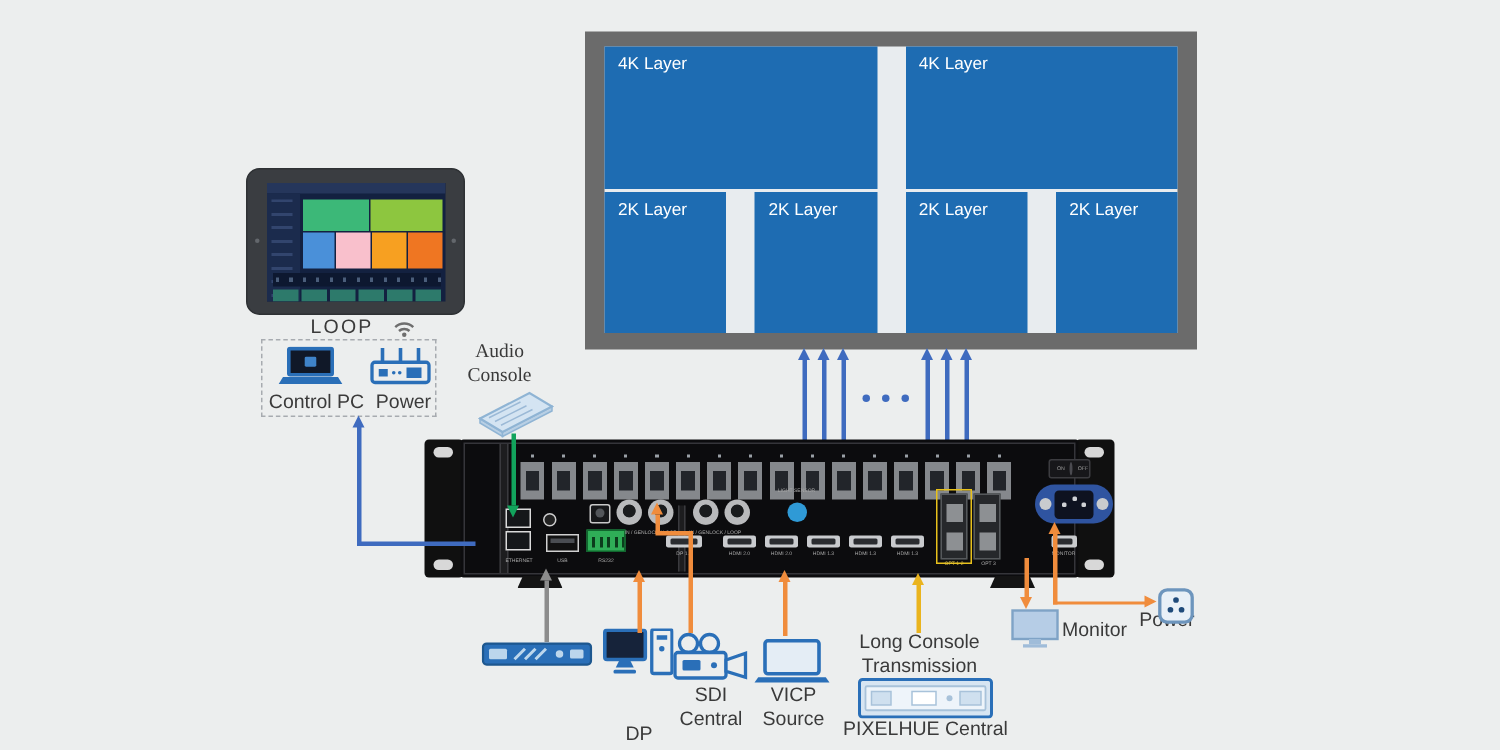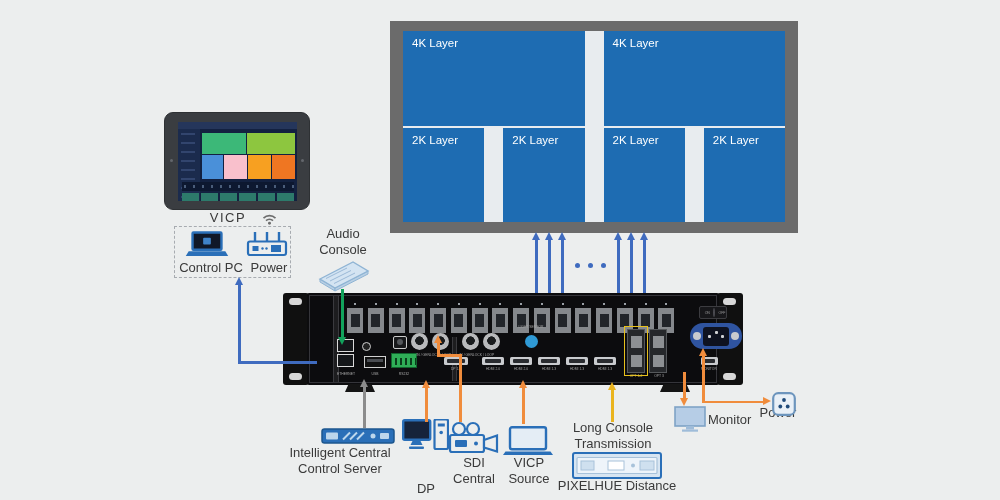--- a/index.html
+++ b/index.html
@@ -139,21 +139,21 @@
       <div class="abs" id="tab-thumbs">
         <div></div>
           <div></div>
           <div></div>
           <div></div>
           <div></div>
           <div></div>
       </div>
     </div>
   </div>
-  <div class="label" style="left:199px;top:210px;width:58px;letter-spacing:1.5px;">VICP</div>
+  <div class="label" style="left:199px;top:210px;width:58px;letter-spacing:1.5px;">LOOP</div>
   <span class="abs" style="left:262px;top:213px;">
     <svg viewBox="0 0 16 13" width="15" height="12">
       <path d="M1.5 5.5 A9.5 9.5 0 0 1 14.5 5.5" fill="none" stroke="#6e6e6e" stroke-width="1.8"></path>
       <path d="M4.2 8.3 A5.6 5.6 0 0 1 11.8 8.3" fill="none" stroke="#6e6e6e" stroke-width="1.8"></path>
       <circle cx="8" cy="11" r="1.6" fill="#6e6e6e"></circle>
     </svg>
   </span>
 
   <div class="abs" id="ctl-box"></div>
   <span class="abs" style="left:184px;top:231px;">
@@ -169,21 +169,21 @@
       <rect x="2" y="11.5" width="38" height="13.5" rx="2" fill="#eceeee" stroke="#2a6fb8" stroke-width="2.2"></rect>
       <rect x="6.5" y="16" width="6" height="5" fill="#2a6fb8"></rect>
       <rect x="25" y="15" width="10" height="7" fill="#2a6fb8"></rect>
       <circle cx="16.5" cy="18.5" r="1.2" fill="#2a6fb8"></circle>
         <circle cx="20.5" cy="18.5" r="1.2" fill="#2a6fb8"></circle>
     </svg>
   </span>
   <div class="label" style="left:172px;top:260px;width:78px;">Control PC</div>
   <div class="label" style="left:245px;top:260px;width:48px;">Power</div>
 
-  <div class="label" style="left:310px;top:226px;width:66px;">Audio Console</div>
+  <div class="label" style="left:300px;top:226px;width:66px;font-family:Liberation Serif, serif;">Audio Console</div>
   <span class="abs" style="left:317px;top:258px;">
     <svg viewBox="0 0 54 34" width="54" height="34">
       <path d="M3 24 L3 21 L18 30 L18 33 Z" fill="#b8cfe4" stroke="#8fb4d4" stroke-width="1"></path>
       <path d="M18 33 L18 30 L51 13 L51 16 Z" fill="#b8cfe4" stroke="#8fb4d4" stroke-width="1"></path>
       <path d="M3 21 L36 4 L51 13 L18 30 Z" fill="#d4e4f2" stroke="#8fb4d4" stroke-width="1.4"></path>
       <path d="M9 20.5 L30 10 M13 23 L34 12.5 M17 25.5 L38 15" stroke="#9bb9d6" stroke-width="1"></path>
     </svg>
   </span>
 
   <div class="stem green-s" style="left:341px;top:289px;width:2.5px;height:48px;z-index:6;"></div>
@@ -302,21 +302,20 @@
 
   <span class="abs" style="left:321px;top:426px;">
     <svg viewBox="0 0 74 20" width="74" height="20">
       <rect x="1" y="3" width="72" height="14" rx="2.5" fill="#2a6fb8" stroke="#1d578f" stroke-width="1.5"></rect>
       <rect x="5" y="6.5" width="12" height="7" rx="1" fill="#bcd6ec"></rect>
       <path d="M22 13.5 L29 6.5 M29 13.5 L36 6.5 M36 13.5 L43 6.5" stroke="#bcd6ec" stroke-width="2" fill="none"></path>
       <circle cx="52" cy="10" r="2.5" fill="#bcd6ec"></circle>
       <rect x="59" y="7" width="9" height="6" rx="1" fill="#bcd6ec"></rect>
     </svg>
   </span>
-  <div class="label" style="left:280px;top:445px;width:120px;">Intelligent Central Control Server</div>
 
   <span class="abs" style="left:402px;top:419px;">
     <svg viewBox="0 0 47 38" width="47" height="38">
       <rect x="1.2" y="1.2" width="27" height="19.5" rx="1.5" fill="#16233a" stroke="#2a6fb8" stroke-width="2.4"></rect>
       <path d="M11 21 h7 l2.5 5 h-12 Z" fill="#2a6fb8"></path>
       <rect x="7" y="27.5" width="15" height="2.5" rx="1" fill="#2a6fb8"></rect>
       <rect x="32.5" y="0.5" width="13.5" height="29.5" rx="1.5" fill="#eceeee" stroke="#2a6fb8" stroke-width="2.2"></rect>
       <rect x="35.8" y="4.5" width="7" height="3" fill="#2a6fb8"></rect>
       <circle cx="39.2" cy="13.5" r="1.8" fill="#2a6fb8"></circle>
     </svg>
@@ -347,21 +346,21 @@
   <span class="abs" style="left:572px;top:452px;">
     <svg viewBox="0 0 90 27" width="90" height="27">
       <rect x="1" y="1" width="88" height="25" rx="2" fill="#d7e5f2" stroke="#2a6fb8" stroke-width="2"></rect>
       <rect x="5" y="5.5" width="80" height="16" rx="1" fill="#eef4fa" stroke="#a8c2da" stroke-width="1.2"></rect>
       <rect x="9" y="9" width="13" height="9" fill="#cfe0ef" stroke="#a8c2da"></rect>
       <rect x="36" y="9" width="16" height="9" fill="#ffffff" stroke="#a8c2da"></rect>
       <circle cx="61" cy="13.5" r="2" fill="#a8c2da"></circle>
       <rect x="68" y="9" width="14" height="9" fill="#cfe0ef" stroke="#a8c2da"></rect>
     </svg>
   </span>
-  <div class="label" style="left:549px;top:478px;width:136px;">PIXELHUE Distance</div>
+  <div class="label" style="left:549px;top:478px;width:136px;">PIXELHUE Central</div>
 
   <span class="abs" style="left:674px;top:406px;">
     <svg viewBox="0 0 32 27" width="32" height="27">
       <rect x="1" y="1" width="30" height="19" fill="#b6cde6" stroke="#7fa3c6" stroke-width="1.6"></rect>
       <rect x="12" y="20" width="8" height="3.5" fill="#9fbcd9"></rect>
       <rect x="8" y="23.5" width="16" height="2.2" fill="#9fbcd9"></rect>
     </svg>
   </span>
   <div class="label" style="left:708px;top:412px;width:54px;text-align:left;">Monitor</div>
 

